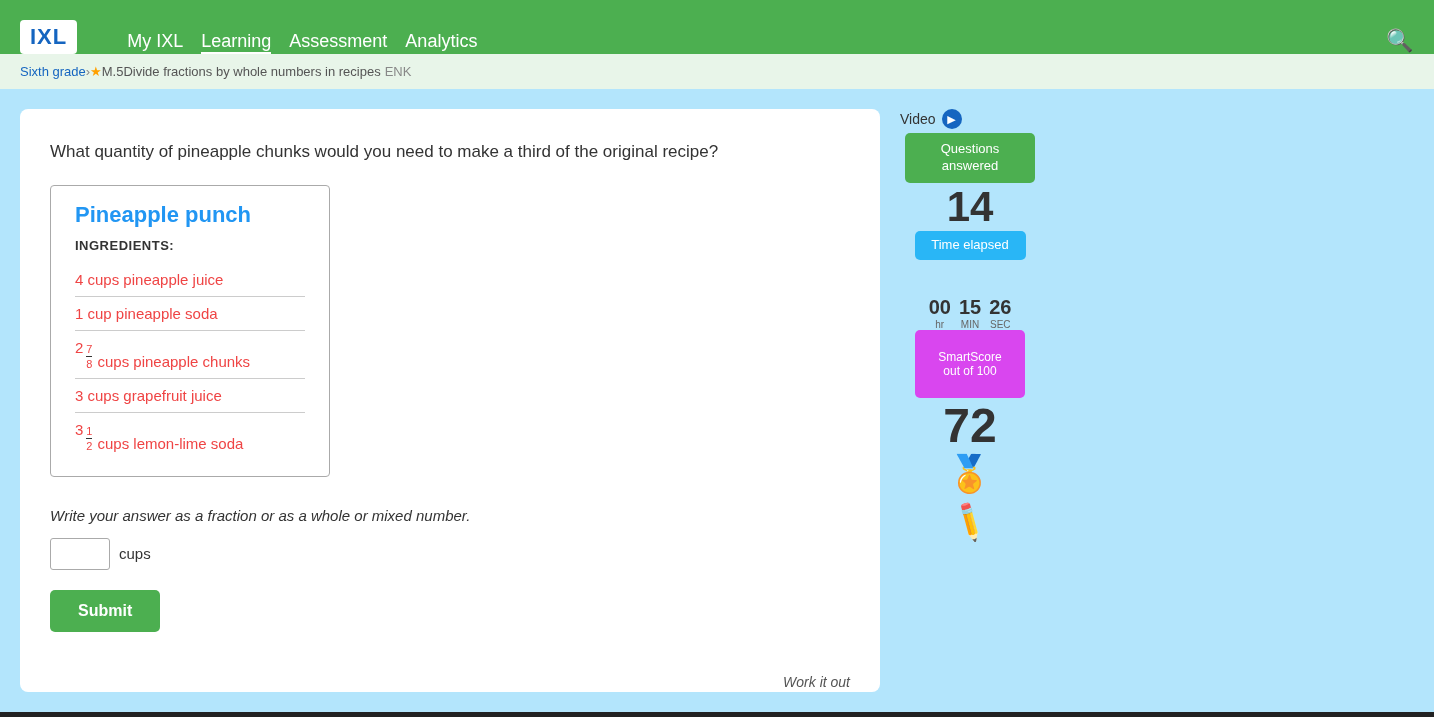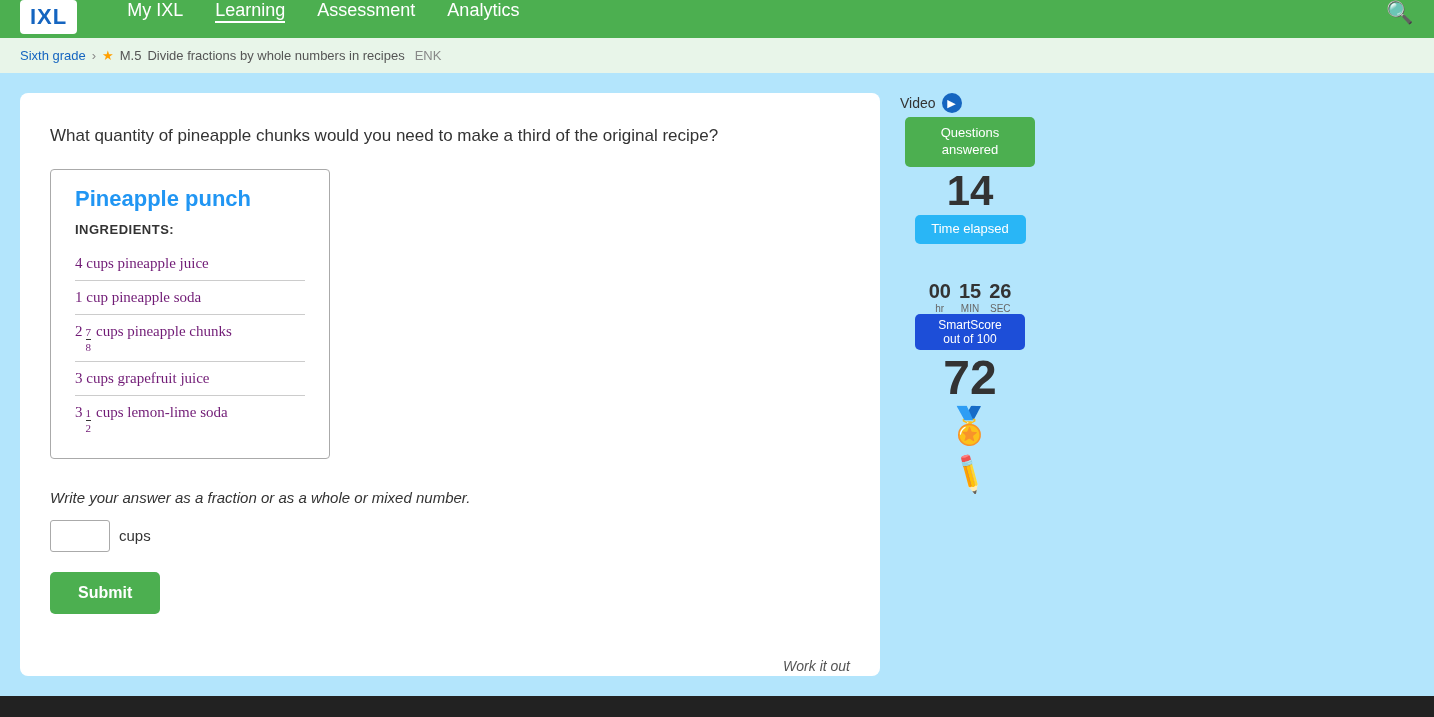--- a/index.html
+++ b/index.html
@@ -1,39 +1,39 @@
 <!DOCTYPE html>
 <html><head>
   <meta charset="utf-8">
   <style>
     * { margin: 0; padding: 0; box-sizing: border-box; }
     body { font-family: Arial, sans-serif; background: #222; width: 1434px; height: 717px; overflow: hidden; }
 
     
     .top-nav {
       background: #4caf50;
-      height: 38px;
-      display: flex;
-      align-items: flex-start;
+      height: 54px;
+      display: flex;
+      align-items: flex-end;
       padding: 0 20px;
       gap: 30px;
       position: relative;
     }
     .logo-area {
       background: white;
       padding: 4px 10px;
       border-radius: 4px;
       font-weight: bold;
       font-size: 22px;
       color: #1565c0;
       letter-spacing: 1px;
     }
     .nav-links {
       display: flex;
-      gap: 32px;
+      gap: 18px;
       margin-left: 20px;
     }
     .nav-link {
       color: white;
       font-size: 18px;
       text-decoration: none;
       cursor: pointer;
     }
     .nav-link.active {
       font-weight: normal;
@@ -46,21 +46,20 @@
       font-size: 22px;
       cursor: pointer;
     }
 
     
     .breadcrumb {
       background: #e8f5e9;
       padding: 10px 20px;
       display: flex;
       align-items: center;
-      gap: 6px;
       font-size: 13px;
       color: #555;
     }
     .breadcrumb-separator { color: #888; }
     .breadcrumb-star { color: #ffa000; }
     .breadcrumb-skill { color: #1565c0; }
     .breadcrumb-code { color: #888; margin-left: 4px; }
 
     
     .main-area {
@@ -105,27 +104,26 @@
     }
     .recipe-ingredients-label {
       font-weight: bold;
       font-size: 13px;
       color: #333;
       margin-bottom: 10px;
       letter-spacing: 0.5px;
     }
     .recipe-item {
       font-size: 15px;
-      color: #701a75;
+      color: #ef4444;
       padding: 8px 0;
       border-bottom: 1px solid #ccc;
       display: flex;
-      align-items: flex-start;
+      align-items: flex-end;
       gap: 4px;
-      font-family: Liberation Serif, serif;
     }
     .recipe-item:last-child { border-bottom: none; }
 
     .fraction {
       display: inline-flex;
       flex-direction: column;
       align-items: center;
       font-size: 11px;
       line-height: 1.1;
       vertical-align: middle;
@@ -259,25 +257,25 @@
       font-weight: bold;
       color: #333;
     }
     .time-lbl {
       font-size: 10px;
       color: #666;
     }
 
     
     .smartscore-btn {
-      background: #1d4ed8;
+      background: #d946ef;
       color: white;
       border: none;
       border-radius: 5px;
-      padding: 4px 10px;
+      padding: 20px 10px;
       font-size: 12px;
       text-align: center;
       cursor: pointer;
       width: 110px;
     }
     .smartscore-val {
       font-size: 48px;
       font-weight: bold;
       color: #333;
       text-align: center;

